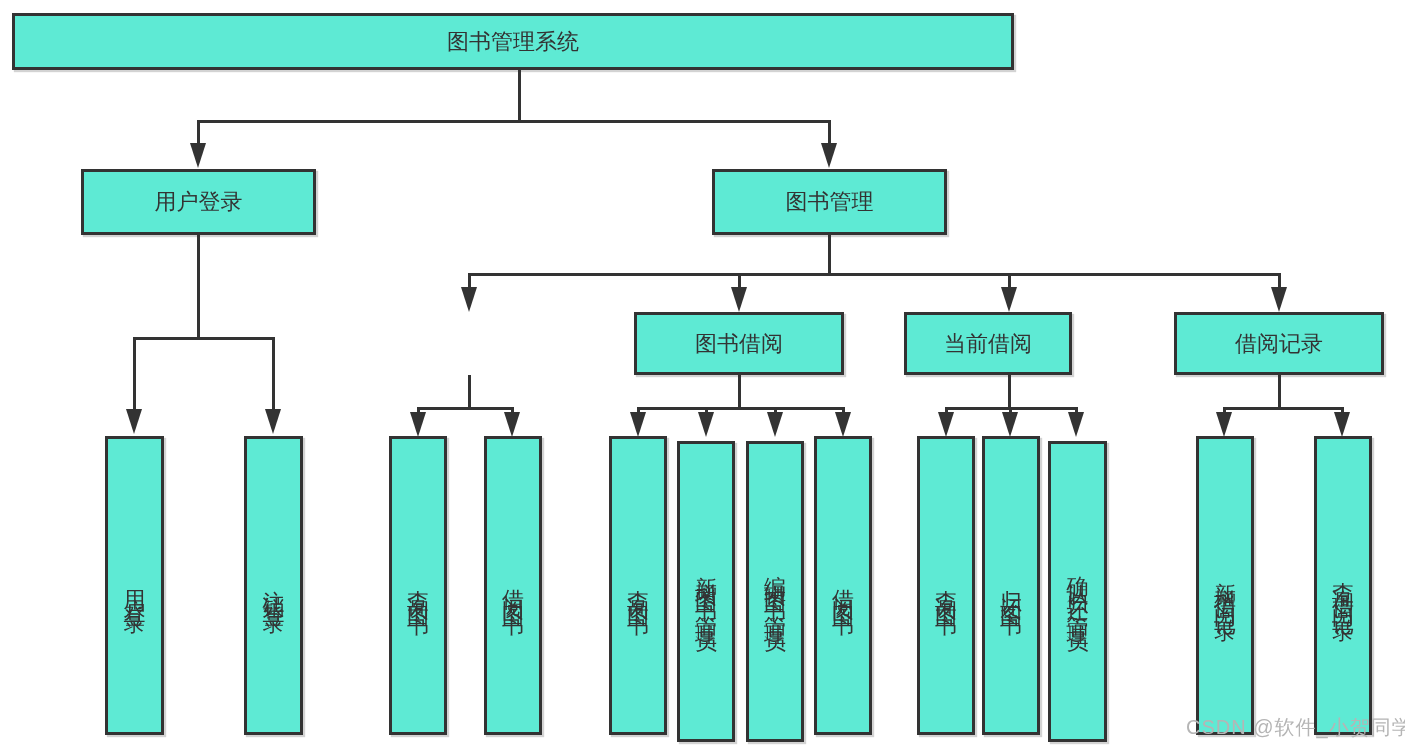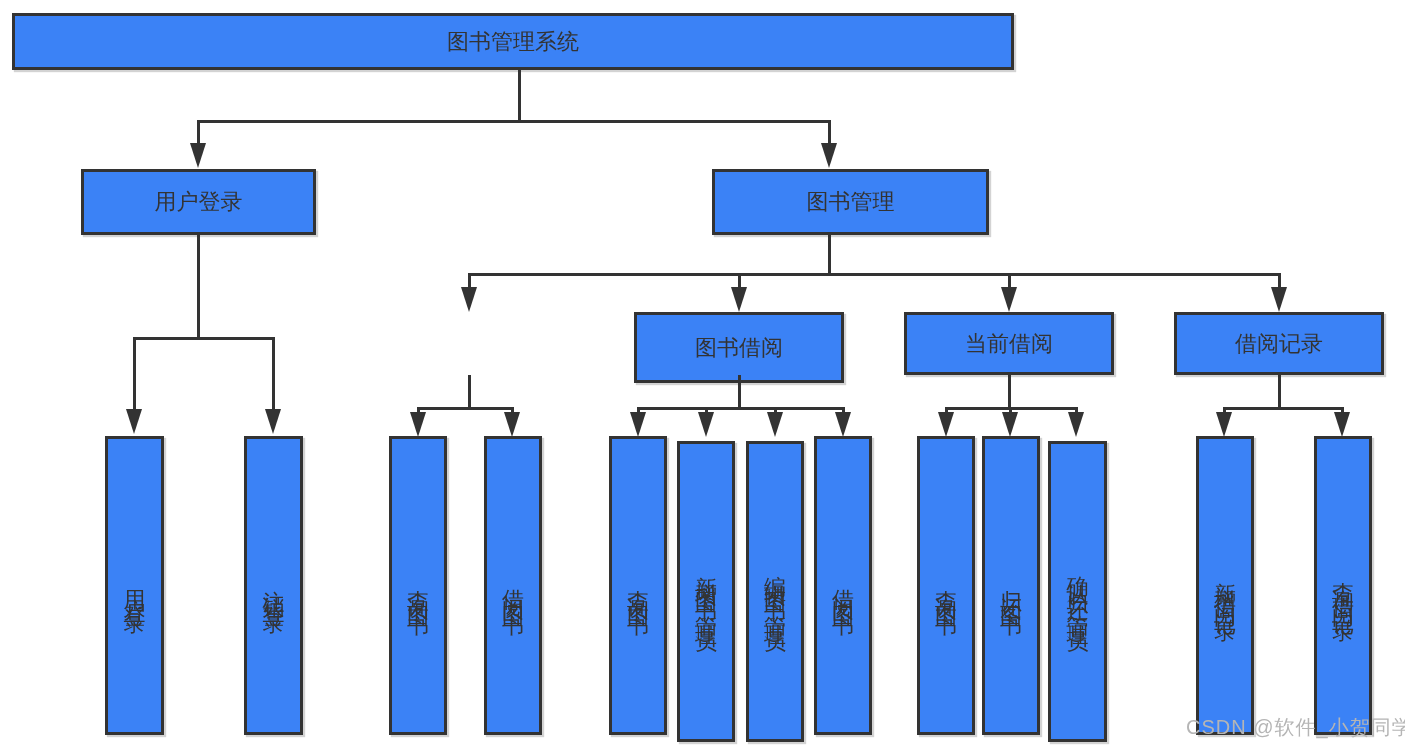--- a/index.html
+++ b/index.html
@@ -6,21 +6,21 @@
   #canvas{
     position:relative;
     width:1405px;height:747px;
     background:#ffffff;
     font-family:"Liberation Sans","DejaVu Sans",sans-serif;
     color:#333333;
     overflow:hidden;
   }
   .node{
     position:absolute;
-    background:#3b82f6;
+    background:#5eead4;
     border:3px solid #333333;
     box-shadow:2px 2px 1px rgba(130,130,130,0.35);
     display:flex;
     align-items:center;
     justify-content:center;
     font-size:22px;
     color:#333333;
     box-sizing:border-box;
     text-align:center;
   }
@@ -55,42 +55,42 @@
   <div class="node" style="left:12px;top:13px;width:1002px;height:57px;">图书管理系统</div>
 
   <div class="vline" style="left:518px;top:70px;height:50px;"></div>
   <div class="hline" style="left:197px;top:120px;width:634px;"></div>
   <div class="vline" style="left:197px;top:120px;height:24px;"></div>
   <div class="arrow" style="left:190px;top:143px;"></div>
   <div class="vline" style="left:828px;top:120px;height:24px;"></div>
   <div class="arrow" style="left:821px;top:143px;"></div>
 
   <div class="node" style="left:81px;top:169px;width:235px;height:66px;">用户登录</div>
-  <div class="node" style="left:712px;top:169px;width:277px;height:66px;">图书管理</div>
+  <div class="node" style="left:712px;top:169px;width:235px;height:66px;">图书管理</div>
 
   <div class="vline" style="left:197px;top:235px;height:102px;"></div>
   <div class="hline" style="left:133px;top:337px;width:141px;"></div>
   <div class="vline" style="left:133px;top:337px;height:73px;"></div>
   <div class="arrow" style="left:126px;top:409px;"></div>
   <div class="vline" style="left:272px;top:337px;height:73px;"></div>
   <div class="arrow" style="left:265px;top:409px;"></div>
 
   <div class="vline" style="left:828px;top:235px;height:38px;"></div>
   <div class="hline" style="left:468px;top:273px;width:813px;"></div>
   <div class="vline" style="left:468px;top:273px;height:15px;"></div>
   <div class="arrow" style="left:461px;top:287px;"></div>
   <div class="vline" style="left:738px;top:273px;height:15px;"></div>
   <div class="arrow" style="left:731px;top:287px;"></div>
   <div class="vline" style="left:1008px;top:273px;height:15px;"></div>
   <div class="arrow" style="left:1001px;top:287px;"></div>
   <div class="vline" style="left:1278px;top:273px;height:15px;"></div>
   <div class="arrow" style="left:1271px;top:287px;"></div>
 
-  <div class="node" style="left:634px;top:312px;width:210px;height:71px;">图书借阅</div>
-  <div class="node" style="left:904px;top:312px;width:210px;height:63px;">当前借阅</div>
+  <div class="node" style="left:634px;top:312px;width:210px;height:63px;">图书借阅</div>
+  <div class="node" style="left:904px;top:312px;width:168px;height:63px;">当前借阅</div>
   <div class="node" style="left:1174px;top:312px;width:210px;height:63px;">借阅记录</div>
 
   <div class="vline" style="left:468px;top:375px;height:32px;"></div>
   <div class="hline" style="left:417px;top:407px;width:97px;"></div>
   <div class="vline" style="left:417px;top:407px;height:6px;"></div>
   <div class="arrow" style="left:410px;top:412px;"></div>
   <div class="vline" style="left:511px;top:407px;height:6px;"></div>
   <div class="arrow" style="left:504px;top:412px;"></div>
 
   <div class="vline" style="left:738px;top:375px;height:32px;"></div>

